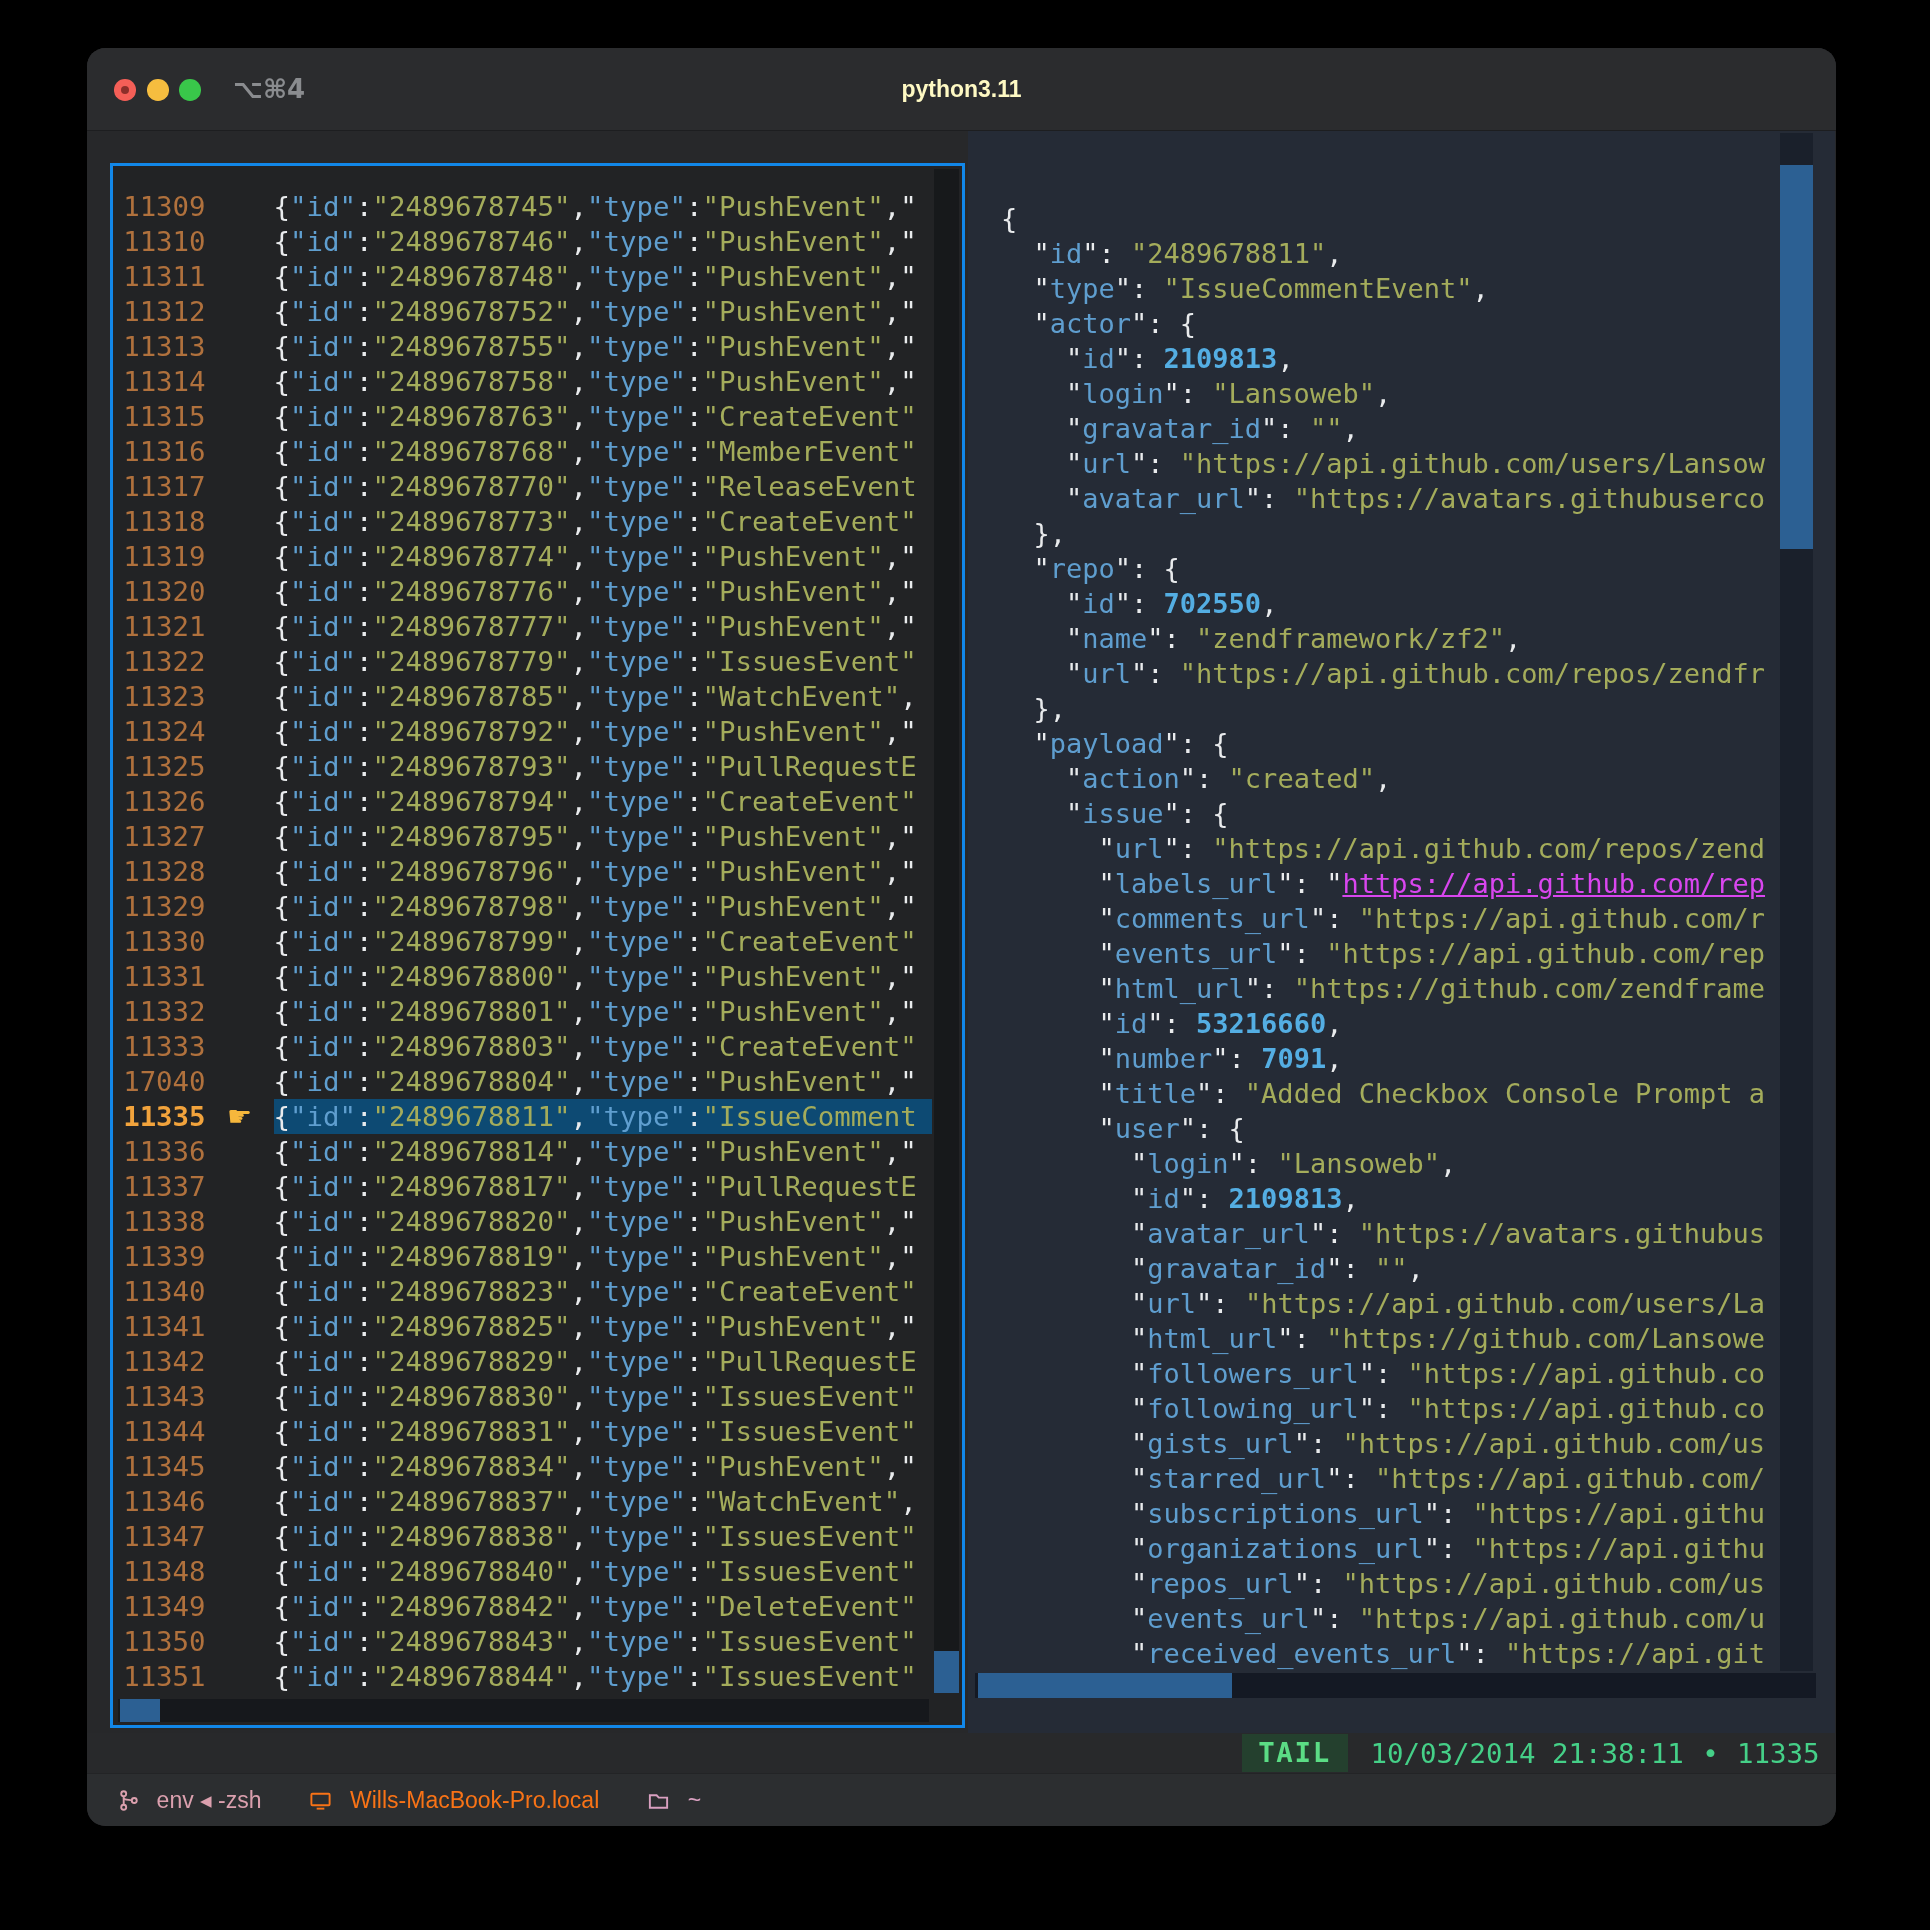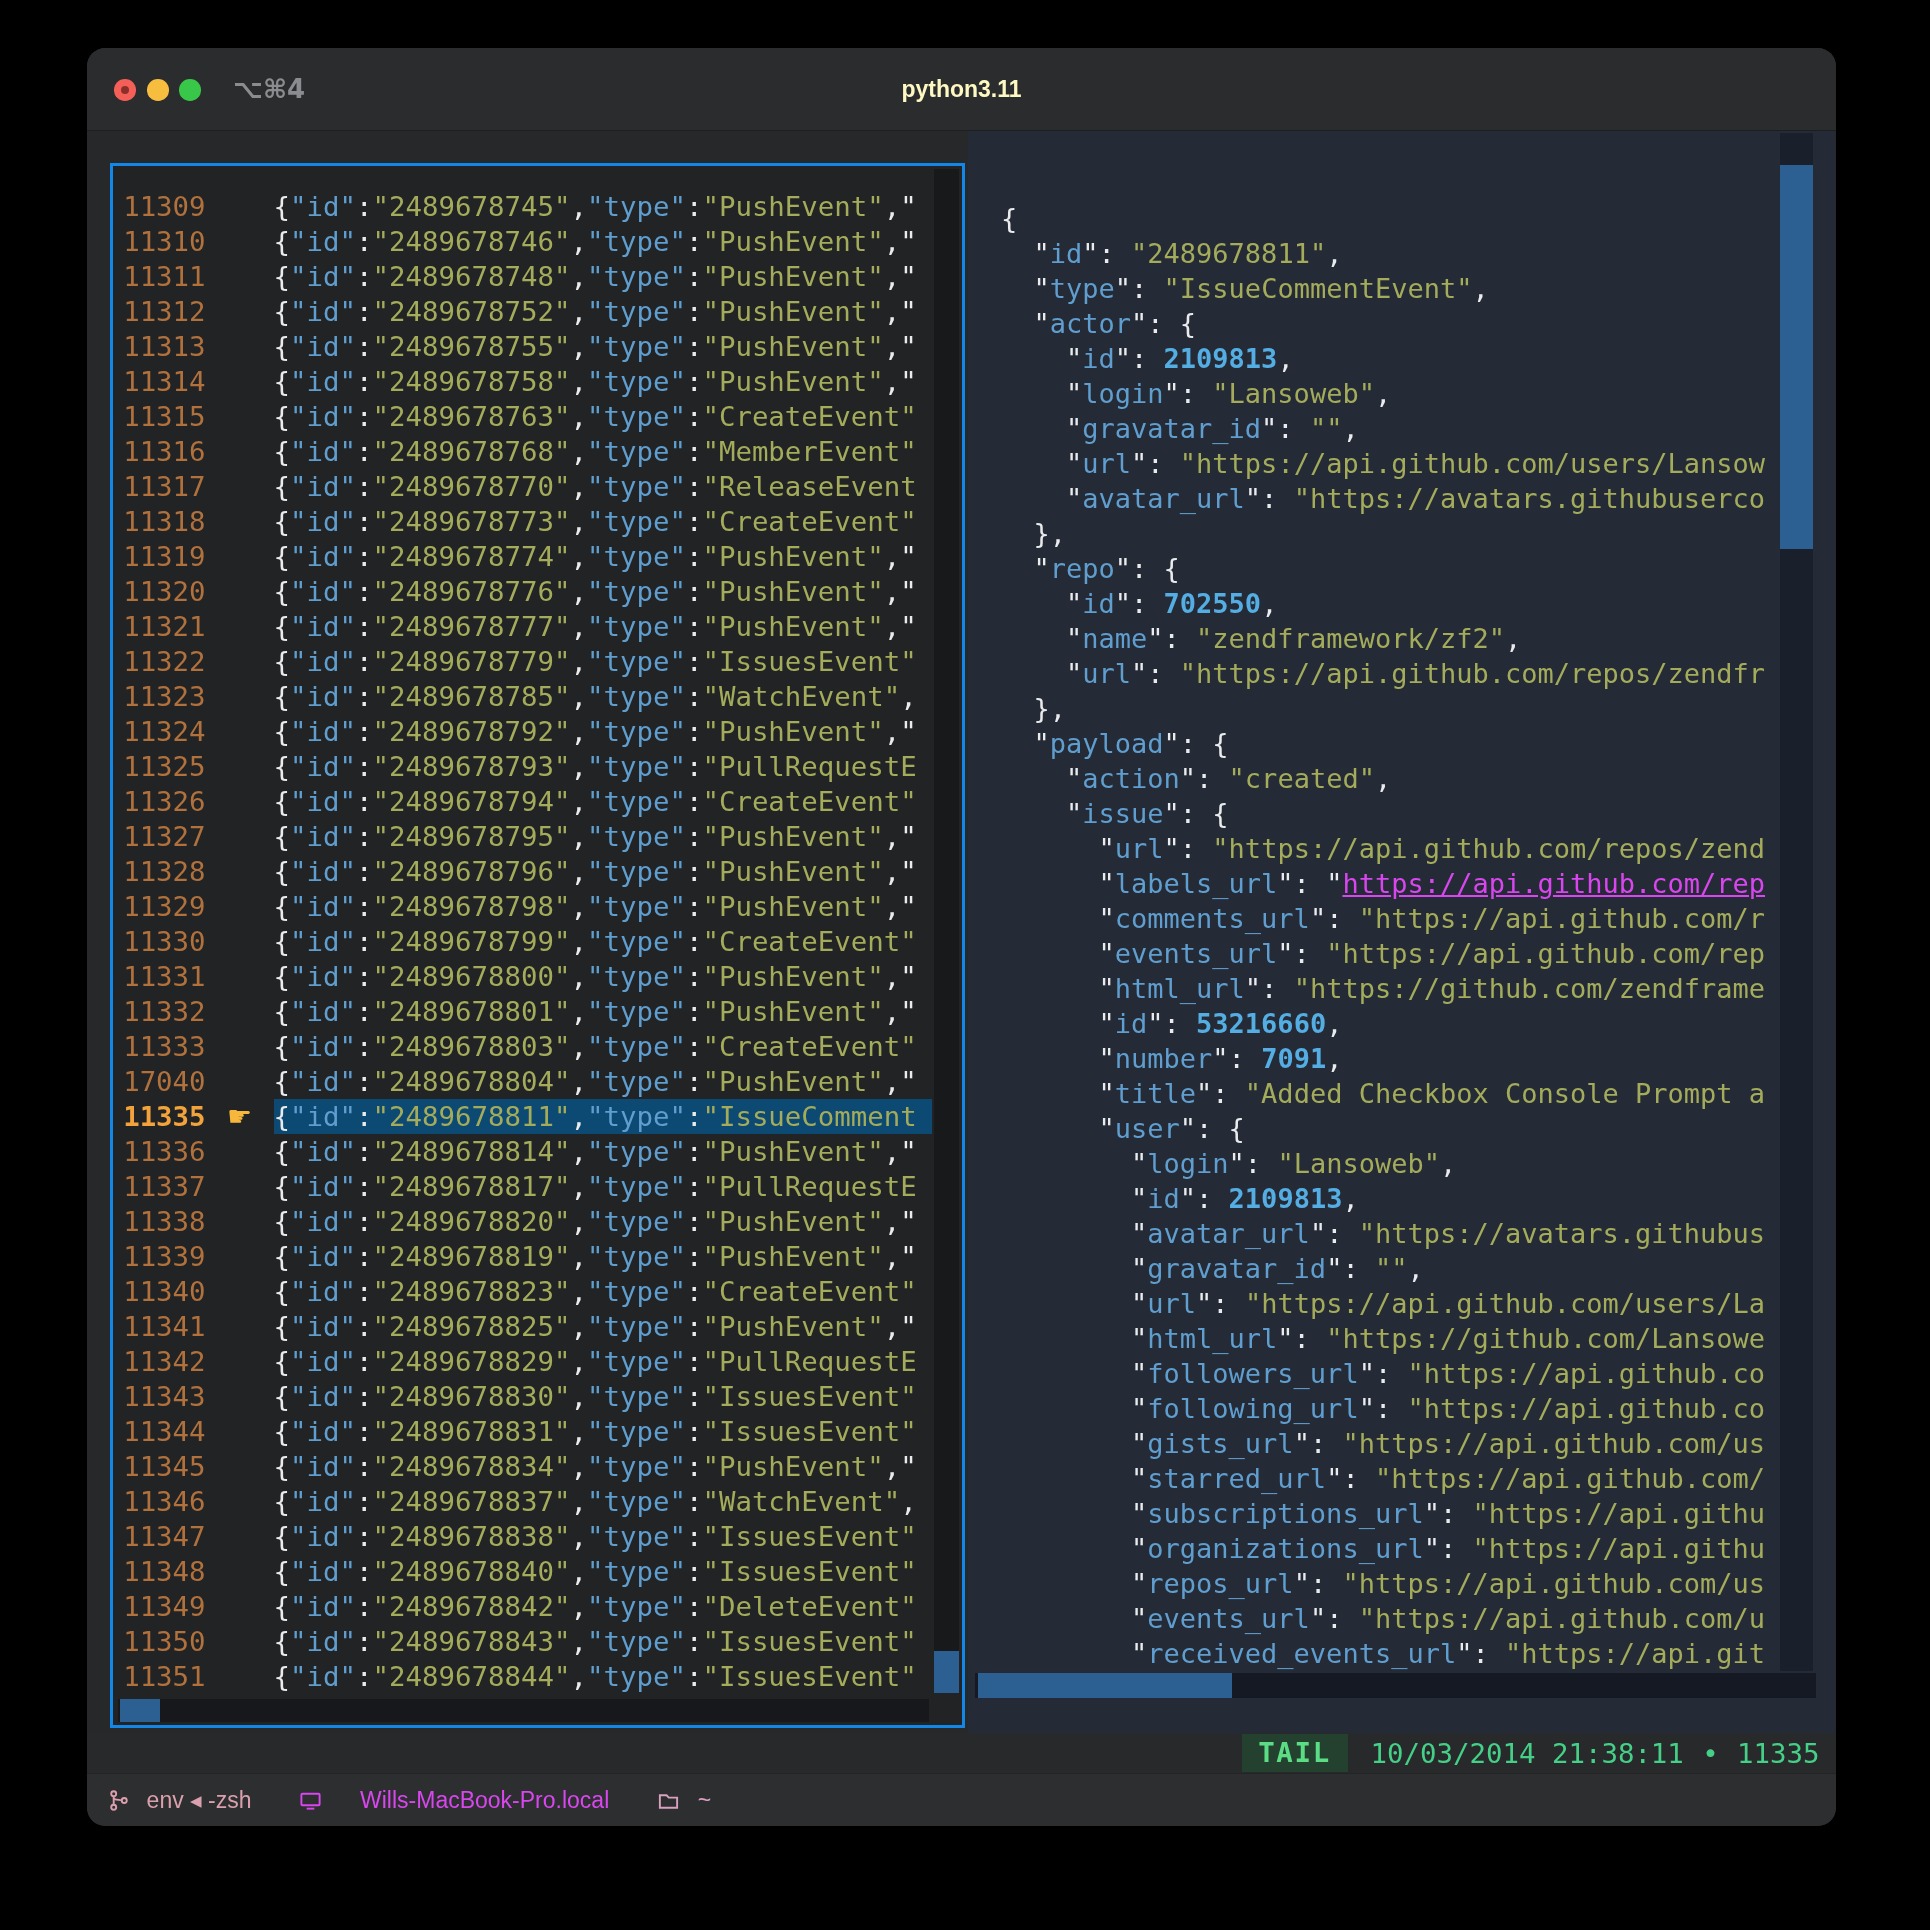--- a/index.html
+++ b/index.html
@@ -71,27 +71,27 @@
   .fkey .klabel{color:#f3a04b;font-size:26px;margin-left:11.6px;white-space:pre;}
   .tail-group{margin-left:auto;display:flex;align-items:center;}
   .tail-badge{background:#24402e;color:#5bdd85;font-weight:bold;font-size:27.4px;line-height:38px;padding:0 16.6px;letter-spacing:1.7px;}
   .tail-time{color:#45d088;font-size:27.4px;margin-left:23px;white-space:pre;}
   .tail-sep{color:#45d088;font-size:27.4px;margin-left:18.3px;}
   .tail-line{color:#45d088;font-size:27.4px;margin-left:18.3px;}
 
   
   .statusbar{
     position:absolute;left:0;top:1725px;width:100%;height:53px;background:#2c2e30;
-    border-top:0.8px solid #232426;display:flex;align-items:center;padding-left:20px;
+    border-top:0.8px solid #232426;display:flex;align-items:center;padding-left:30px;
     font-family:"Liberation Sans",sans-serif;font-size:23px;
   }
   .sb-item{display:flex;align-items:center;margin-right:47px;}
   .sb-item svg{margin-right:8.3px;}
   .sb-pink{color:#dba0ae;}
-  .sb-mint{color:#d946ef;gap:20px;}
+  .sb-mint{color:#f97316;}
   .sb-mauve{color:#d9a0c0;}
 </style>
 </head>
 <body>
 
 <div class="window">
 
   <div class="titlebar">
     <span class="tlight tl-red"></span>
     <span class="tlight tl-yellow"></span>

